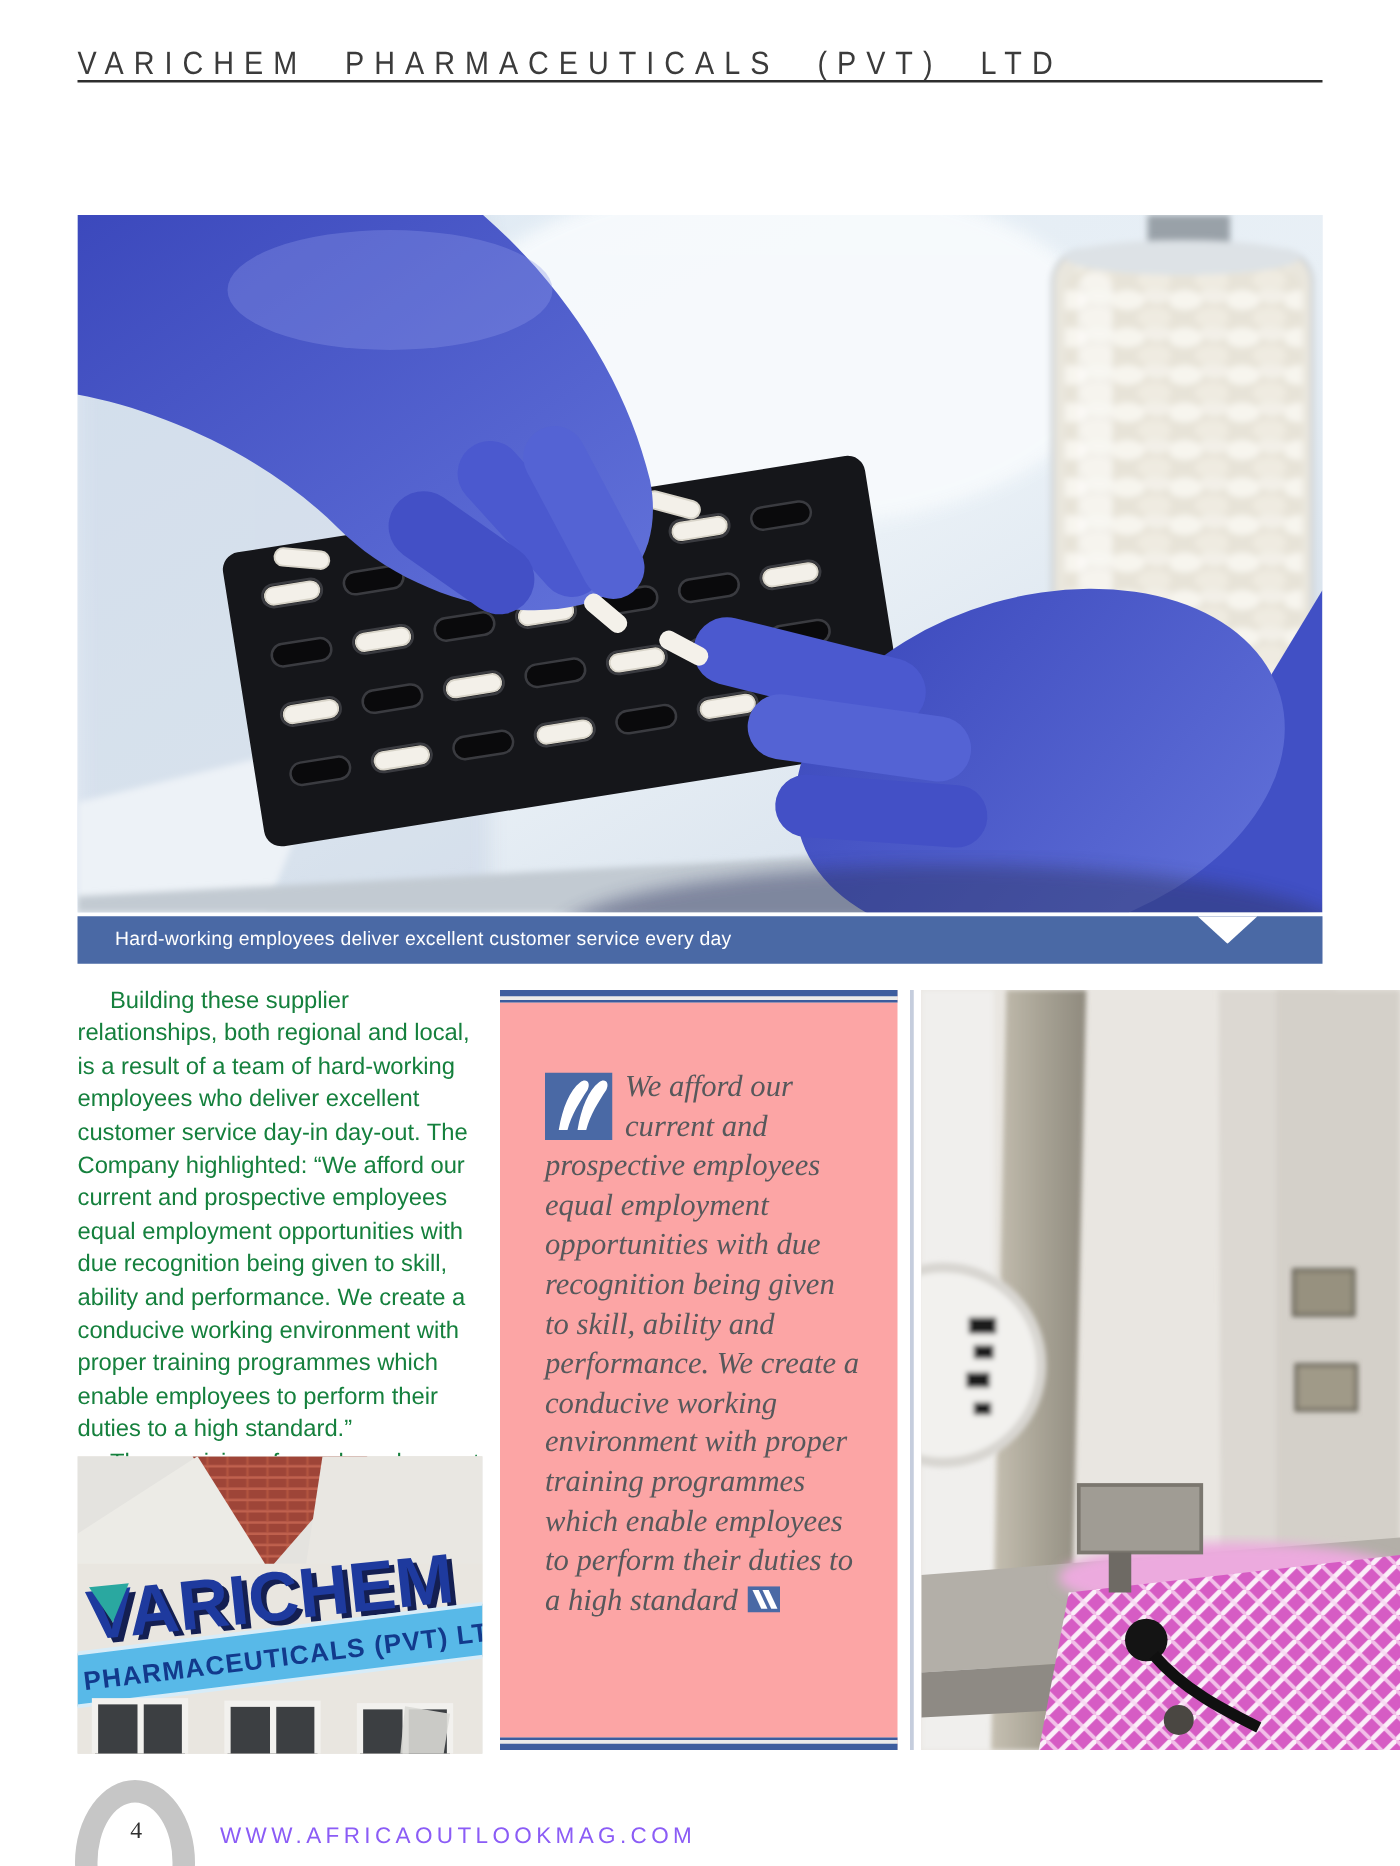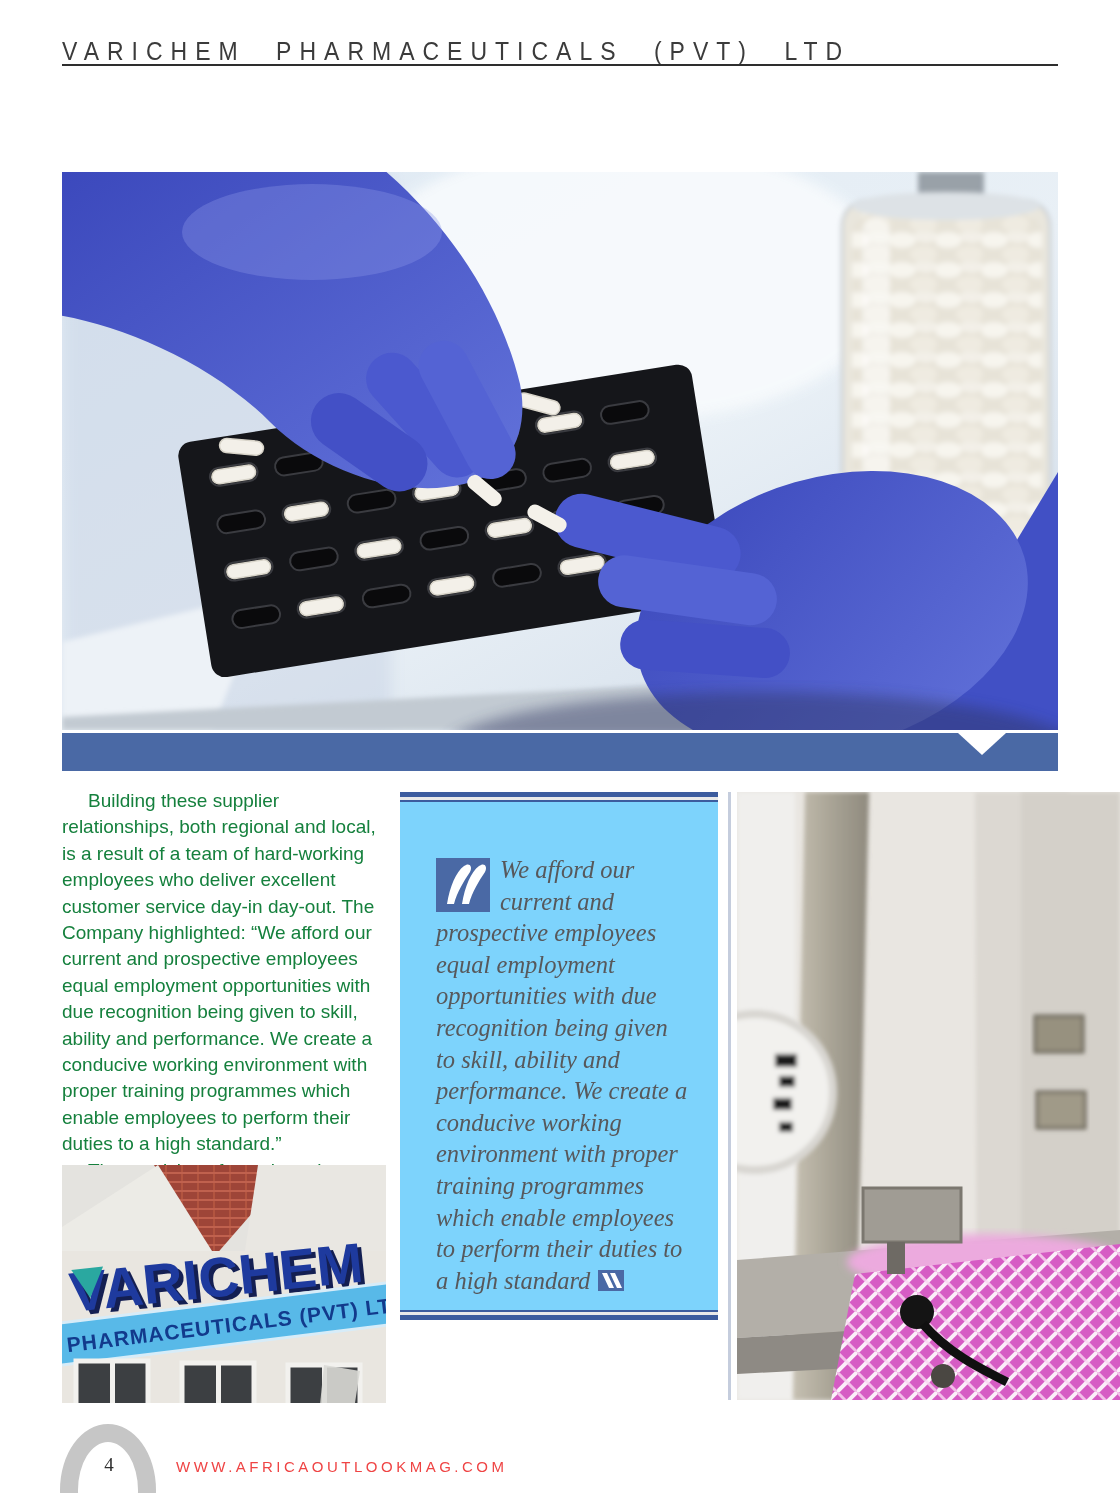--- a/index.html
+++ b/index.html
@@ -10,29 +10,29 @@
   .masthead{position:absolute;left:62px;top:36px;width:996px;
     font-size:23px;font-weight:400;color:#3b3b3b;
     letter-spacing:8px;word-spacing:16px;transform:scaleY(1.12);transform-origin:left top;
     white-space:nowrap;}
   .masthead-rule{position:absolute;left:62px;top:64px;width:996px;height:2px;background:#2e2e2e;}
 
   
   .hero{position:absolute;left:62px;top:172px;width:996px;height:558px;overflow:hidden;background:#dfe8f2;}
   .caption-bar{position:absolute;left:62px;top:733px;width:996px;height:38px;background:#4a69a5;}
   .caption-text{position:absolute;left:30px;top:0;height:38px;display:flex;align-items:center;
-    color:#ffffff;font-size:15.5px;letter-spacing:.2px;margin-top:32px;}
+    color:#ffffff;font-size:15.5px;letter-spacing:.2px;}
   .caption-marker{position:absolute;right:52px;top:0;}
 
   
   .body-col{position:absolute;left:62px;top:788px;width:324px;color:#15803d;
     font-size:19px;line-height:26.4px;}
   .body-col p{margin:0;text-indent:26px;}
 
-  .quote-box{position:absolute;left:400px;top:792px;width:318px;height:528px;background:#7dd3fc;
+  .quote-box{position:absolute;left:400px;top:792px;width:318px;height:608px;background:#fca5a5;
     box-sizing:border-box;}
   .rule-double-top{position:absolute;left:0;top:0;width:100%;height:10px;box-sizing:border-box;
     border-top:5px solid #3c5c9e;border-bottom:2px solid #3c5c9e;background:#e9e9e9;}
   .rule-double-bottom{position:absolute;left:0;bottom:0;width:100%;height:10px;box-sizing:border-box;
     border-bottom:5px solid #3c5c9e;border-top:2px solid #3c5c9e;background:#e9e9e9;}
   .quote-inner{position:absolute;left:36px;right:30px;top:62px;
     font-family:"Liberation Serif",serif;font-style:italic;
     font-size:24.5px;line-height:31.6px;color:#57585b;}
   .quote-open{float:left;margin:4px 10px 4px 0;}
   .quote-close{display:inline-block;vertical-align:-2px;margin-left:8px;}
@@ -41,22 +41,22 @@
 
   .photo{position:absolute;overflow:hidden;}
   .photo-right{left:737px;top:792px;width:383px;height:608px;background:#e7e4df;}
   .photo-building{left:62px;top:1165px;width:324px;height:238px;background:#e7e6e2;}
 
   
   .page-ring{position:absolute;left:60px;top:1424px;width:60px;height:96px;
     border:18px solid #c6c6c6;border-radius:50%;box-sizing:content-box;background:#ffffff;}
   .page-num{position:absolute;left:92px;top:1454px;width:34px;text-align:center;
     font-family:"Liberation Serif",serif;font-size:19px;color:#2f2f2f;}
-  .site-url{position:absolute;left:176px;top:1458px;font-size:15px;letter-spacing:3.5px;
-    color:#ef4444;}
+  .site-url{position:absolute;left:176px;top:1458px;font-size:18px;letter-spacing:3.5px;
+    color:#8b5cf6;}
 </style>
 </head>
 <body>
 
 <div id="page">
 
   <div class="masthead">VARICHEM PHARMACEUTICALS (PVT) LTD</div>
   <div class="masthead-rule"></div>
 
   <div class="hero photo">

